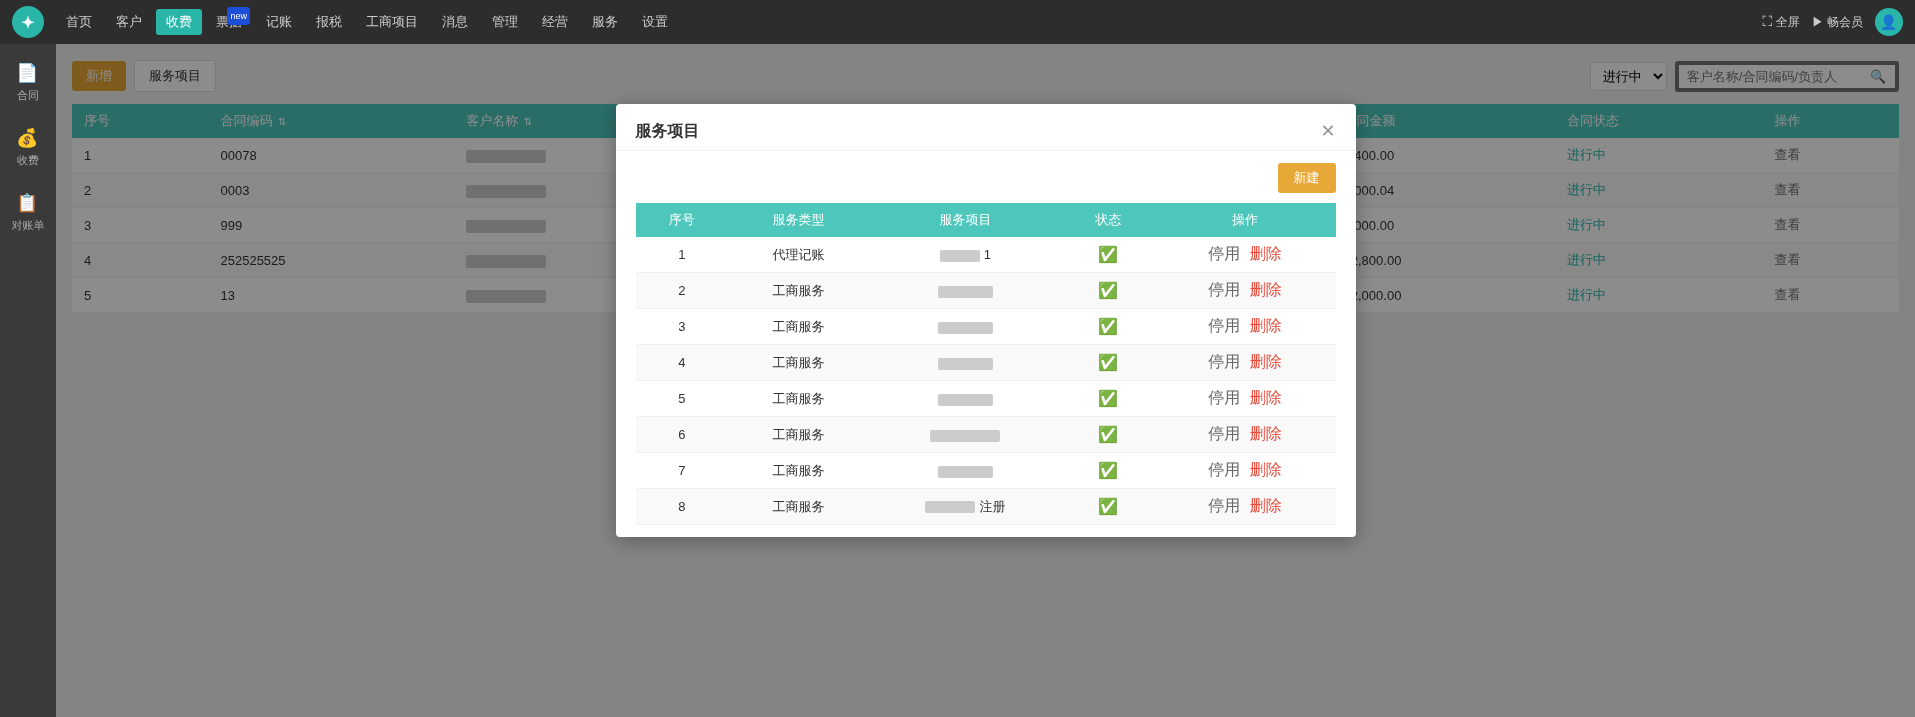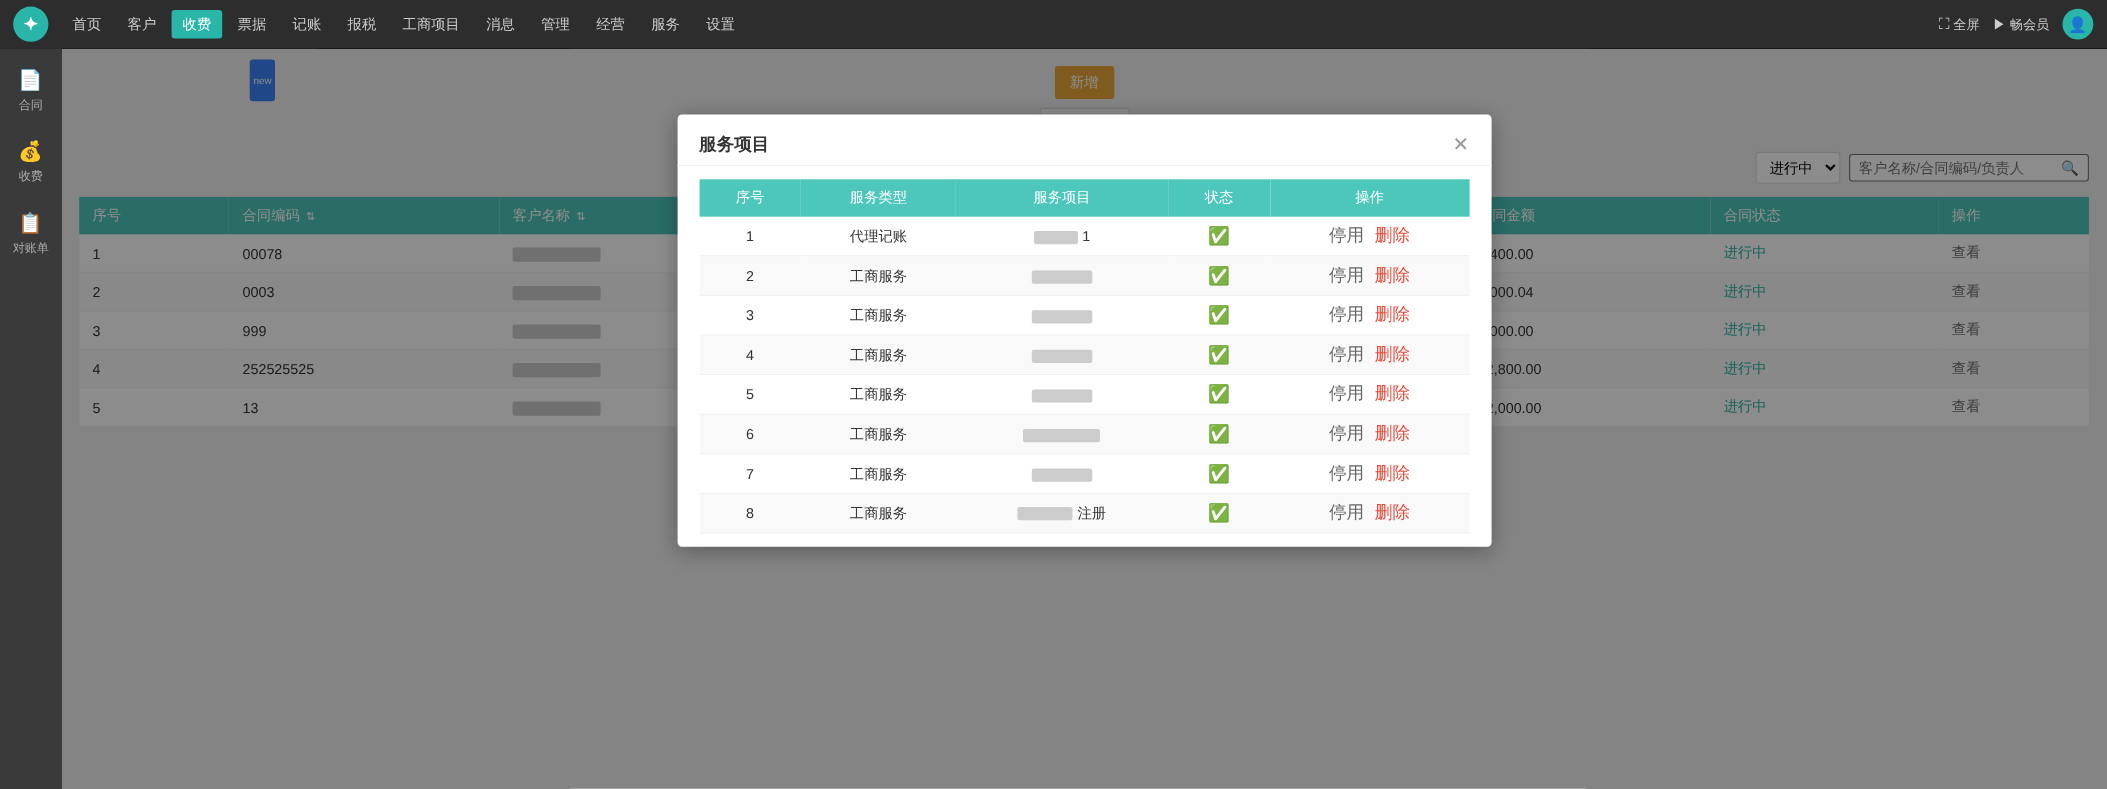--- a/index.html
+++ b/index.html
@@ -35,26 +35,25 @@
       font-size: 13px;
     }
     .nav-item.active {
       background: #29b6a8;
       color: white;
     }
     .nav-item.has-badge { position: relative; }
     .nav-badge {
       position: absolute;
       top: -2px; right: 2px;
-      background: #3b82f6;
+      background: #1d4ed8;
       color: white;
       font-size: 9px;
-      padding: 14px 3px;
-      border-radius: 3px;
-      margin-top: 47px;
+      padding: 4px 3px;
+      border-radius: 3px;
     }
     .nav-right {
       margin-left: auto;
       display: flex;
       align-items: center;
       gap: 12px;
       color: #ccc;
       font-size: 12px;
     }
     .nav-right .avatar {
@@ -102,21 +101,20 @@
       min-height: calc(100vh - 44px);
       background: #f0f0f0;
     }
 
     
     .toolbar {
       display: flex;
       align-items: center;
       gap: 8px;
       margin-bottom: 12px;
-      flex-direction: column;
     }
     .btn-new {
       background: #e8a838;
       color: white;
       border: none;
       padding: 6px 14px;
       border-radius: 3px;
       cursor: pointer;
       font-size: 13px;
     }
@@ -138,21 +136,21 @@
     .status-select {
       border: 1px solid #ddd;
       padding: 5px 8px;
       border-radius: 3px;
       font-size: 13px;
       background: white;
     }
     .search-box {
       display: flex;
       align-items: center;
-      border: 1px solid #737373;
+      border: 4px solid #737373;
       border-radius: 3px;
       background: white;
       padding: 4px 8px;
       gap: 4px;
     }
     .search-box input {
       border: none;
       outline: none;
       font-size: 13px;
       width: 180px;
@@ -436,20 +434,23 @@
   </table>
 </main>
 
 <div class="overlay">
   <div class="dialog">
     <div class="dialog-header">
       <span class="dialog-title">服务项目</span>
       <button class="close-btn">✕</button>
     </div>
     <div class="dialog-body">
+      <div class="dialog-toolbar">
+        <button class="btn-new-dialog">新建</button>
+      </div>
       <table class="dialog-table">
         <thead>
           <tr>
             <th>序号</th>
             <th>服务类型</th>
             <th>服务项目</th>
             <th>状态</th>
             <th>操作</th>
           </tr>
         </thead>

